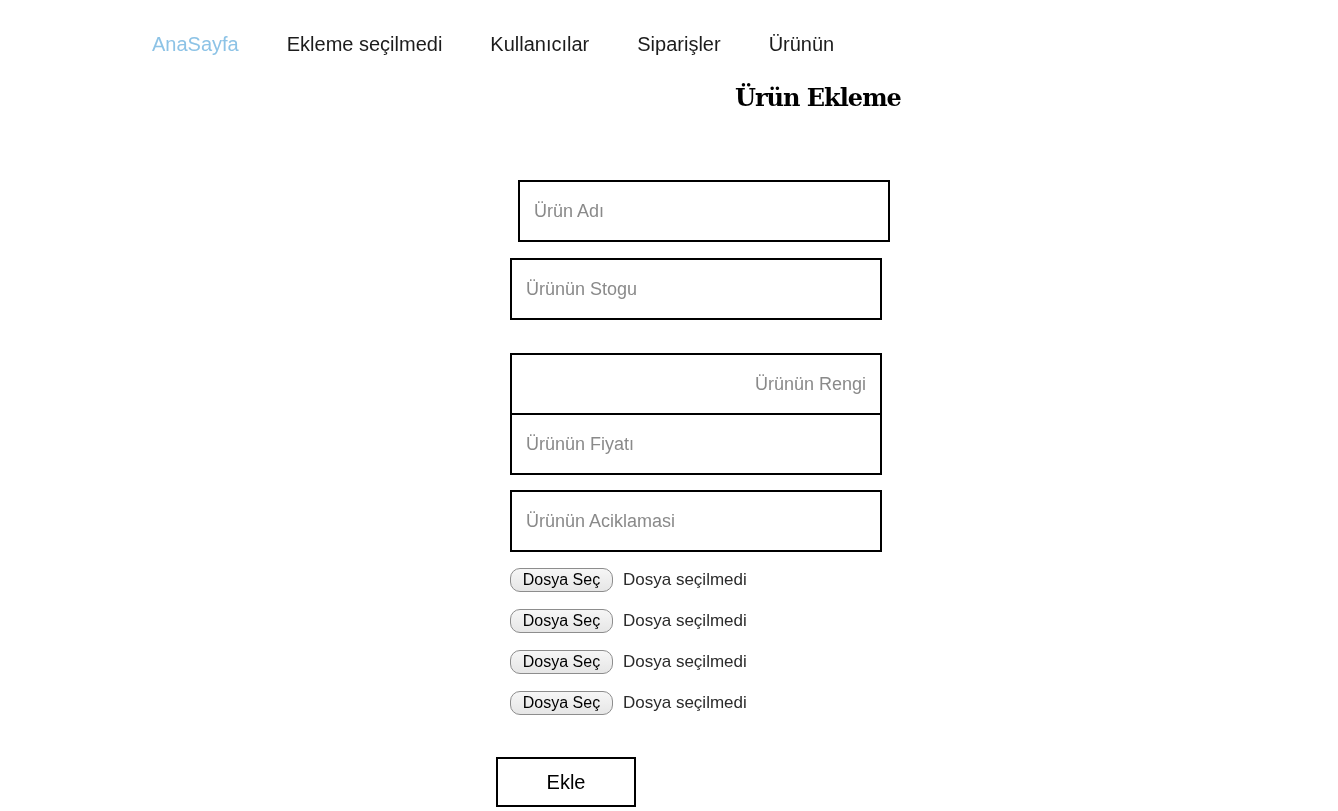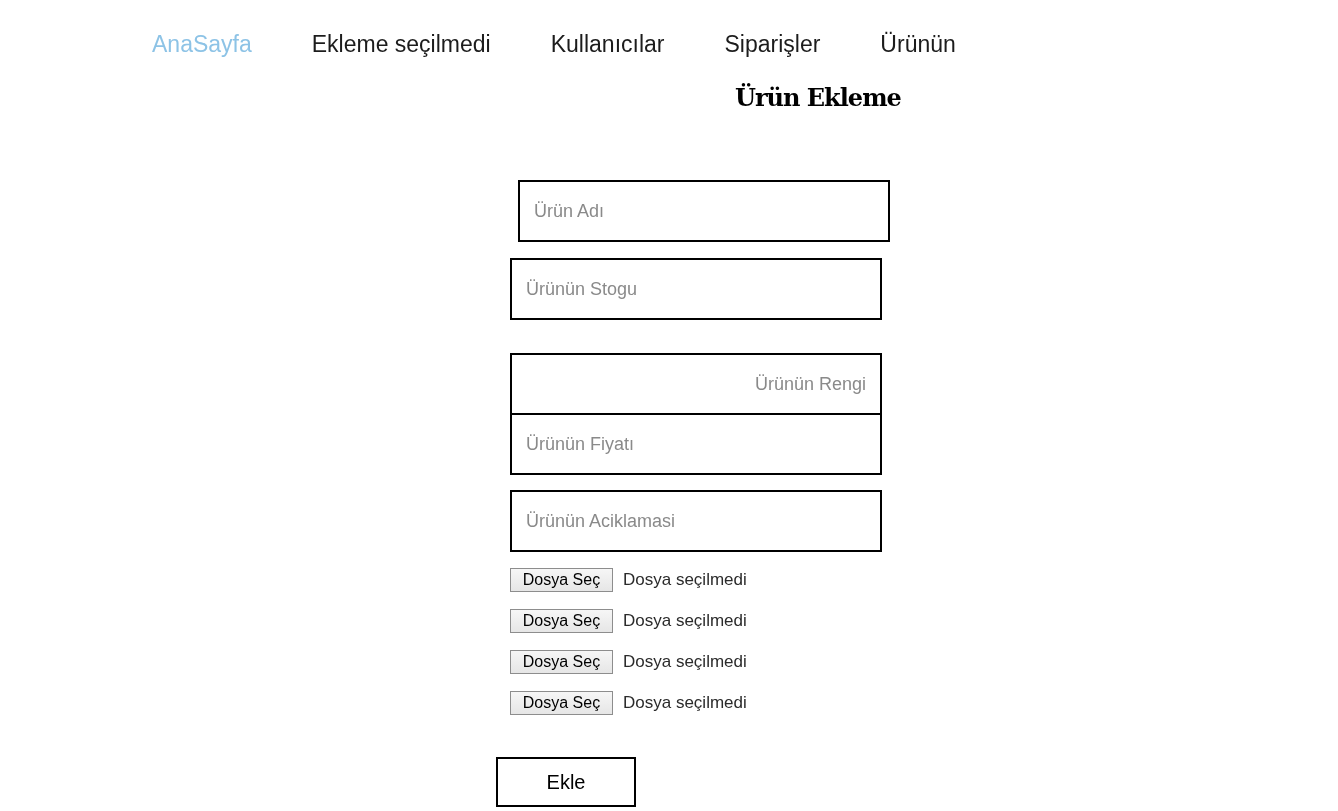--- a/index.html
+++ b/index.html
@@ -1,20 +1,20 @@
 <!DOCTYPE html>
 <html><head>
 <meta charset="utf-8">
 <style>
   html,body{margin:0;padding:0;background:#ffffff;}
   body{font-family:"Liberation Sans",sans-serif;}
   .page{position:relative;width:1338px;height:811px;overflow:hidden;background:#ffffff;}
 
   
-  .nav{position:absolute;left:152px;top:33px;display:flex;gap:60px;font-size:23px;}
+  .nav{position:absolute;left:152px;top:33px;display:flex;gap:48px;font-size:20px;}
   .nav-item{color:#1c1c1c;text-decoration:none;cursor:pointer;white-space:nowrap;line-height:22px;}
   .nav-item.active{color:#8dc3e6;}
 
   
   .page-title{position:absolute;left:735px;top:84px;margin:0;
     font-family:"DejaVu Serif",serif;font-weight:700;font-size:24px;
     color:#000;line-height:1.15;letter-spacing:-1px;}
 
   
   .text-input{position:absolute;left:510px;width:372px;height:62px;
@@ -30,21 +30,21 @@
 
   
   .file-row{position:absolute;left:510px;height:24px;display:flex;align-items:center;gap:10px;}
   .fr-1{top:568px;}
   .fr-2{top:609px;}
   .fr-3{top:650px;}
   .fr-4{top:691px;}
   .file-btn{display:inline-flex;align-items:center;justify-content:center;
     width:103px;height:24px;box-sizing:border-box;
     background:linear-gradient(#f6f6f6,#e6e6e6);
-    border:1px solid #8d8d8d;border-radius:0;
+    border:1px solid #8d8d8d;border-radius:10px;
     font-size:16px;color:#000;cursor:pointer;white-space:nowrap;}
   .file-status{font-size:17px;color:#2b2b2b;white-space:nowrap;}
 
   
   .submit-btn{position:absolute;left:496px;top:757px;width:140px;height:50px;
     box-sizing:border-box;background:#fff;border:2px solid #000;
     font-family:"Liberation Sans",sans-serif;font-size:20px;color:#000;cursor:pointer;}
 </style>
 </head>
 <body>

